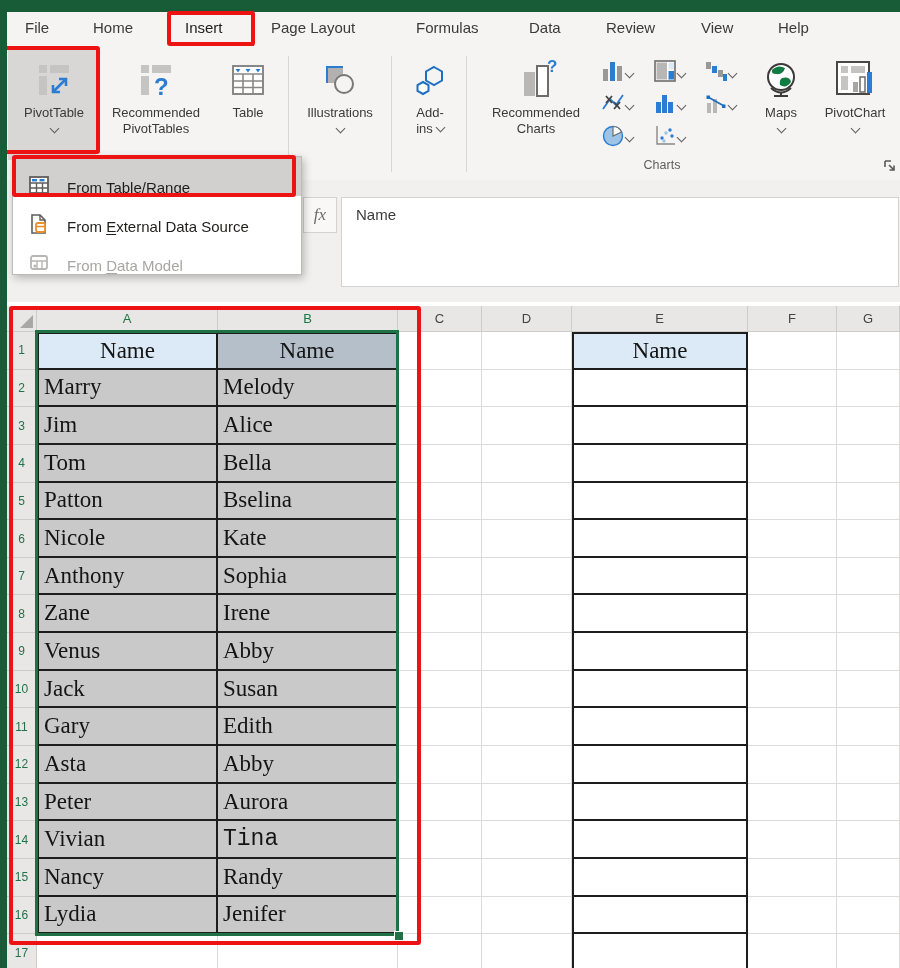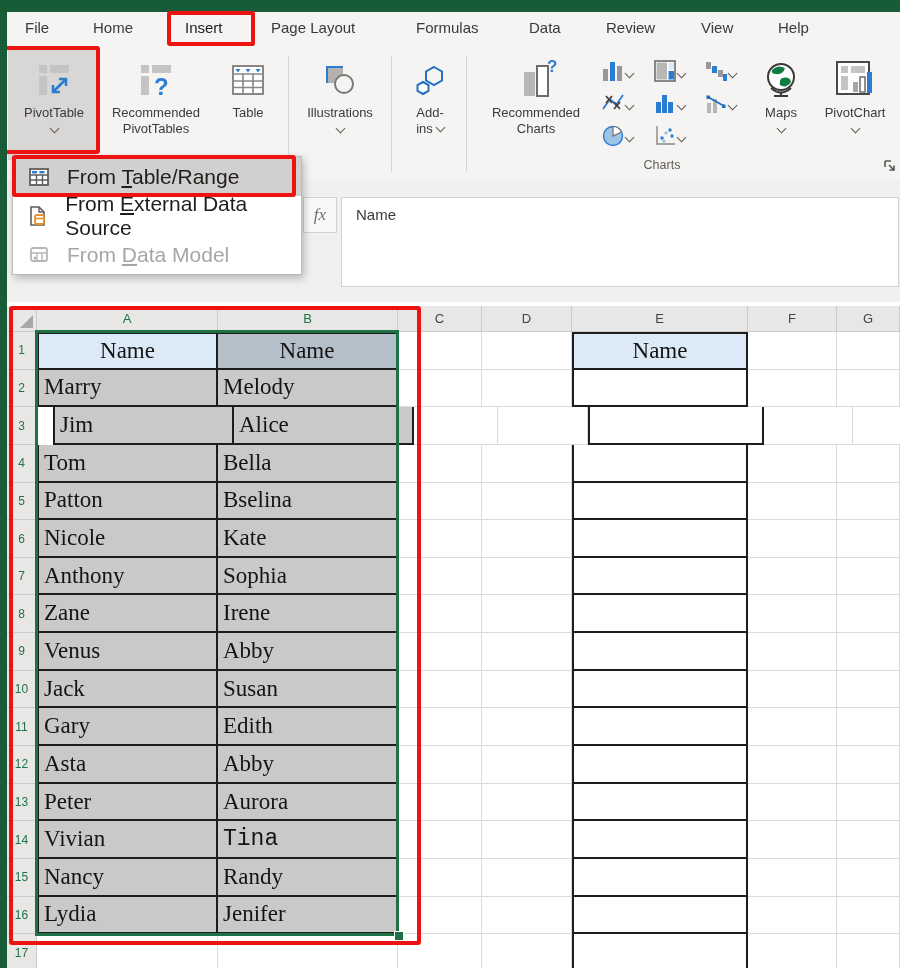--- a/index.html
+++ b/index.html
@@ -52,21 +52,21 @@
   .fillActive{background:#dce9f7;}
   .fillB1{background:#b4bfca;}
   .fillSel{background:#c9c9c9;}
 
   
   .sel-border{position:absolute;left:35px;top:330px;width:364px;height:606px;border:3px solid #1e7145;box-sizing:border-box;pointer-events:none;}
   .fill-handle{position:absolute;left:394px;top:931px;width:8px;height:8px;background:#1e7145;border:1px solid #ffffff;box-sizing:content-box;}
 
   
   .menu{position:absolute;left:12px;top:156px;width:288px;background:#ffffff;border:1px solid #bdbbb9;box-shadow:2px 3px 8px rgba(0,0,0,0.25);}
-  .mitem{height:39px;display:flex;align-items:center;font-size:21px;color:#1f1e1d;}
+  .mitem{height:39px;display:flex;align-items:flex-end;font-size:15px;color:#1f1e1d;}
   .mitem.hl{background:#d2d0ce;}
   .mitem.disabled{color:#a8a6a4;}
   .mitem .micn{width:24px;margin-left:14px;display:flex;justify-content:center;}
   .mitem .mlabel{margin-left:16px;}
   .mlabel u{text-underline-offset:2px;}
 
   
   .redbox{position:absolute;border:4px solid #ee1313;border-radius:3px;box-sizing:border-box;pointer-events:none;}
 </style>
 </head>
@@ -317,21 +317,21 @@
         <div class="tcell bl lft fillSel" style="width: 181px;">Marry</div>
         <div class="tcell lft fillSel" style="width: 180px;">Melody</div>
         <div class="cell" style="width: 84px;"></div>
         <div class="cell" style="width: 90px;"></div>
         <div class="tcell bl" style="width: 176px;"></div>
         <div class="cell" style="width: 89px;"></div>
         <div class="cell" style="width: 63px;"></div>
       </div>
       <div class="grow">
         <div class="rhdr">3</div>
-        <div class="tcell bl lft fillSel" style="width: 181px; margin-left: 16px;">Jim</div>
+        <div class="tcell bl lft fillSel" style="width: 181px;">Jim</div>
         <div class="tcell lft fillSel" style="width: 180px;">Alice</div>
         <div class="cell" style="width: 84px;"></div>
         <div class="cell" style="width: 90px;"></div>
         <div class="tcell bl" style="width: 176px;"></div>
         <div class="cell" style="width: 89px;"></div>
         <div class="cell" style="width: 63px;"></div>
       </div>
       <div class="grow">
         <div class="rhdr">4</div>
         <div class="tcell bl lft fillSel" style="width: 181px;">Tom</div>

